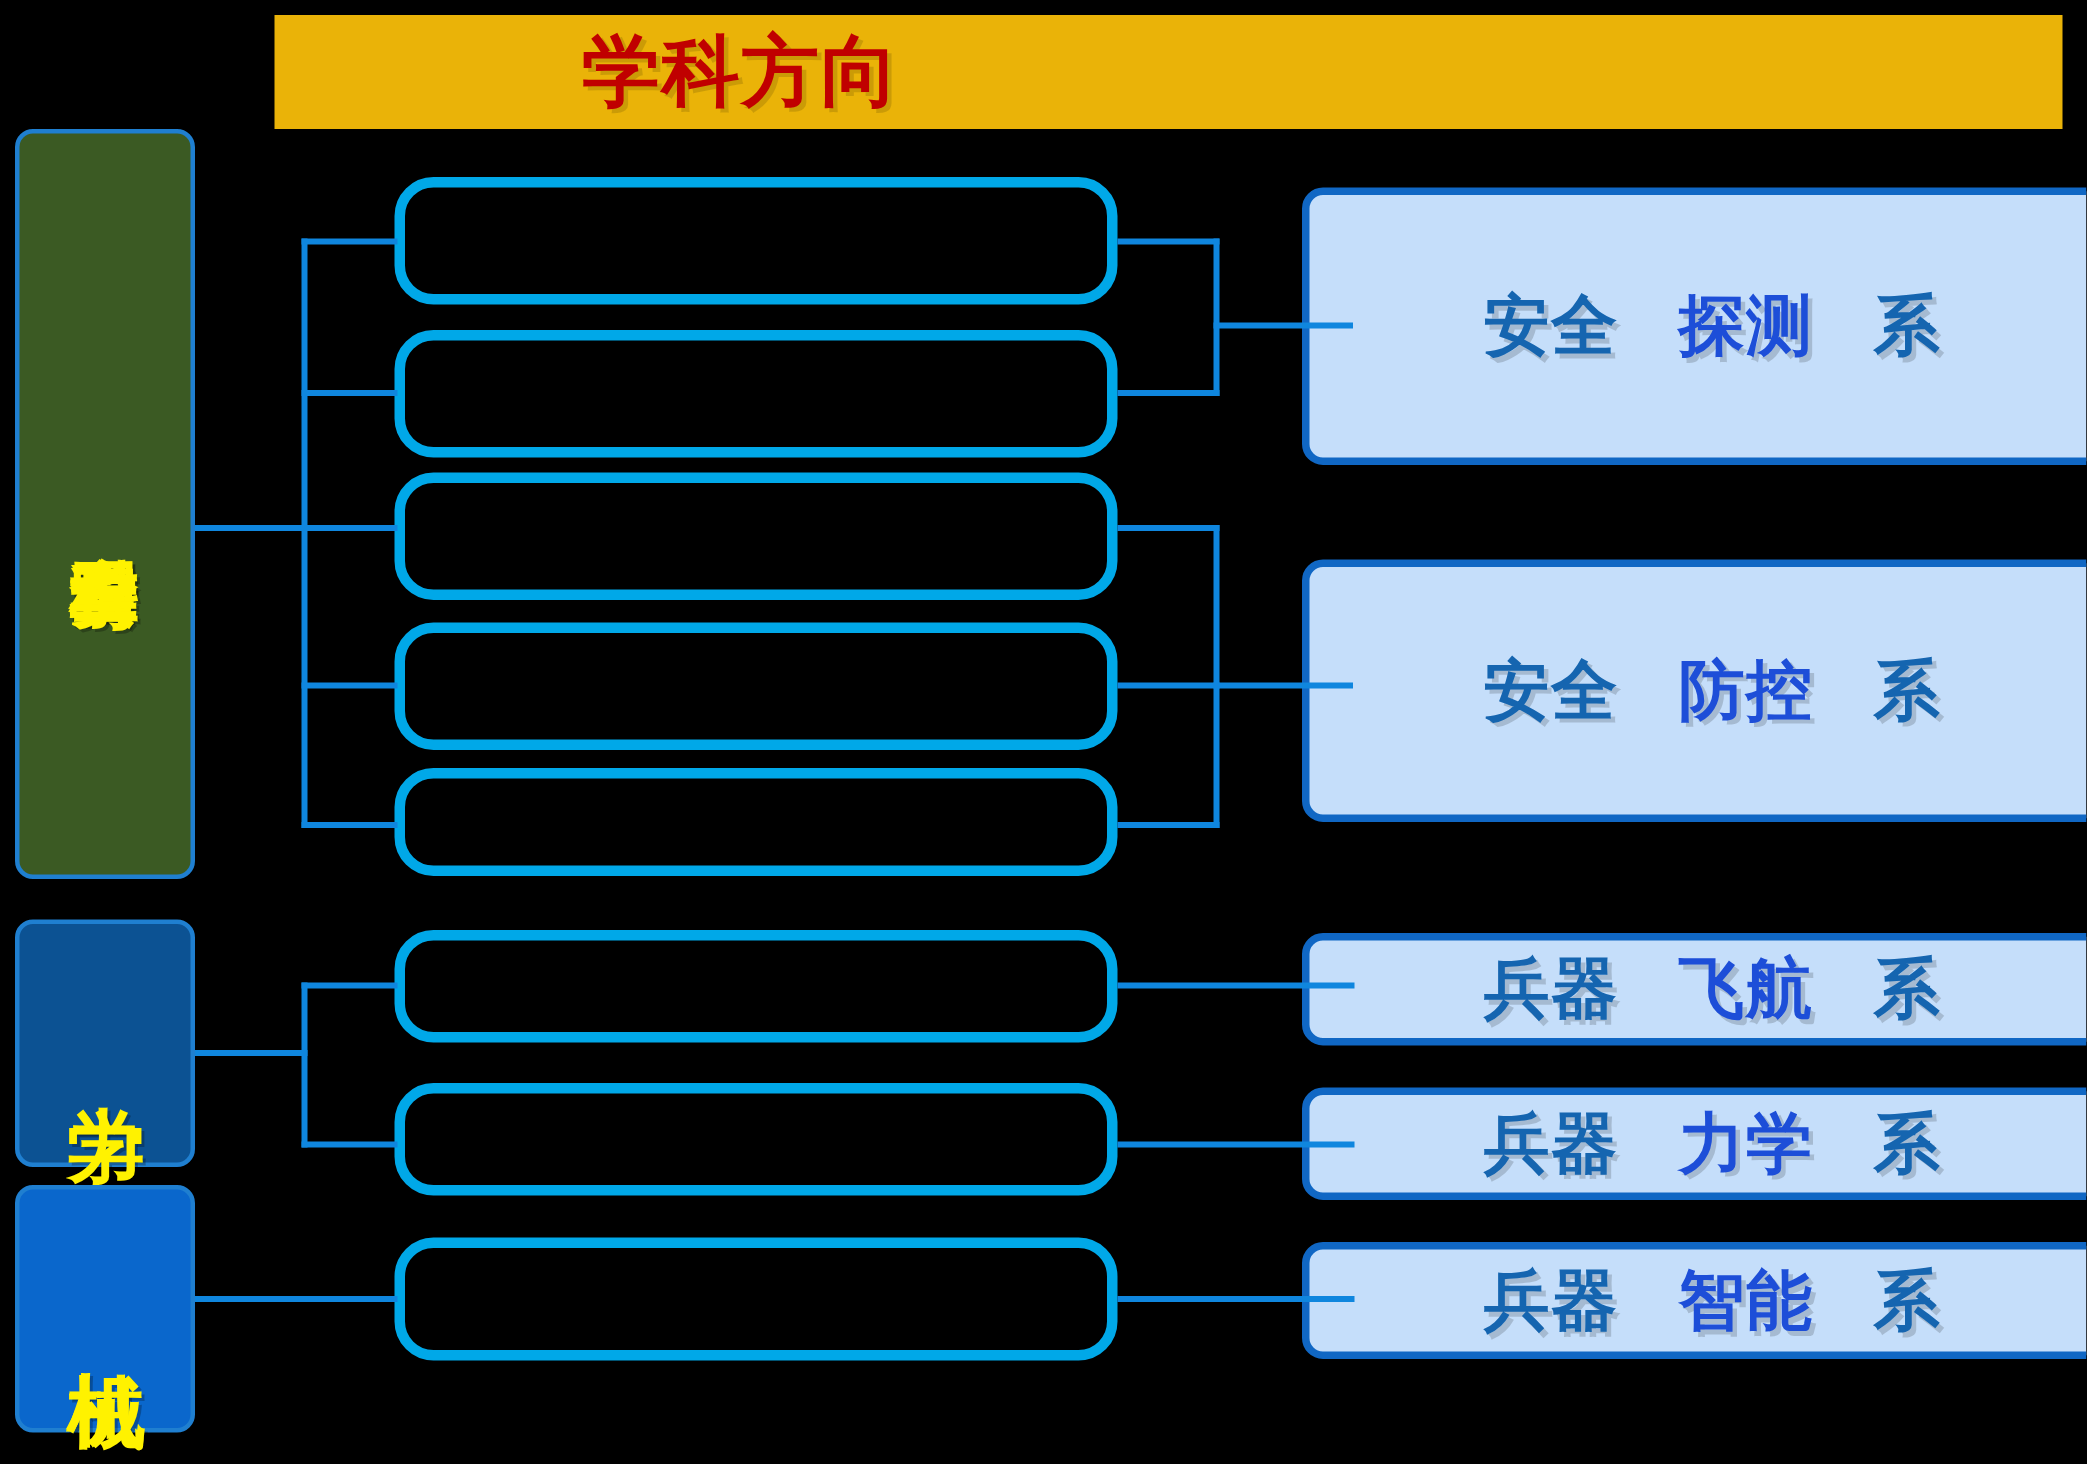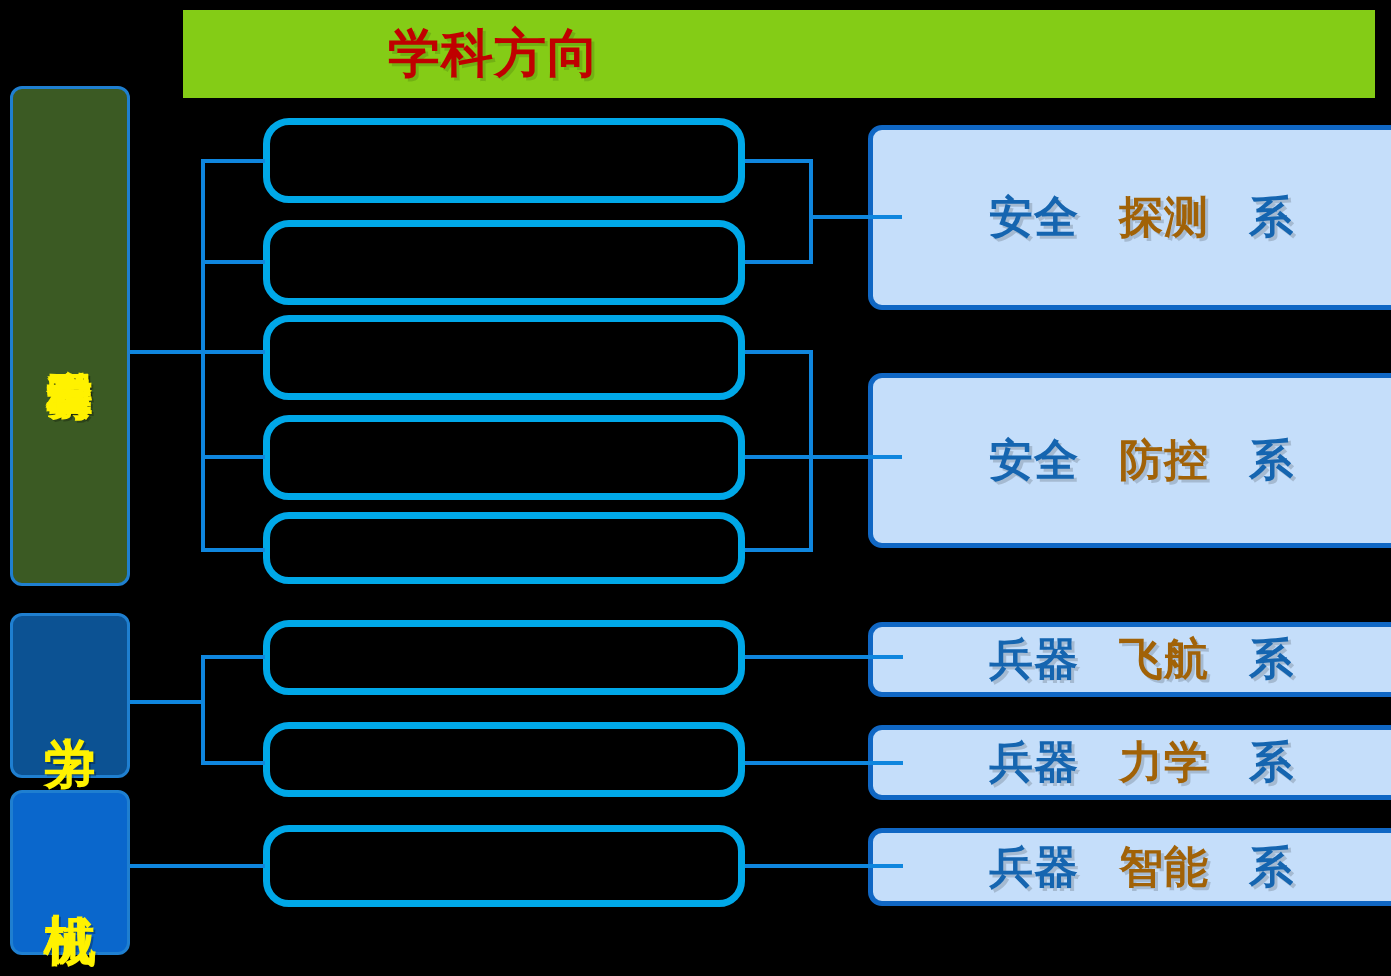--- a/index.html
+++ b/index.html
@@ -15,22 +15,22 @@
     overflow: hidden;
     font-family: "DejaVu Sans", "Liberation Sans", sans-serif;
   }
 
   
   .header-band {
     position: absolute;
     left: 183px;
     top: 10px;
     width: 1192px;
-    height: 88px;
-    background: #84cc16;
+    height: 76px;
+    background: #eab308;
   }
   .header-title {
     position: absolute;
     top: 50%;
     transform: translateY(-50%);
     color: #C00000;
     font-weight: bold;
     font-size: 52px;
     letter-spacing: 1px;
     text-shadow: 3px 3px 0 rgba(0,0,0,0.13);
@@ -107,21 +107,21 @@
     white-space: nowrap;
     text-shadow: 3px 3px 0 rgba(0,0,0,0.16);
     gap: 40px;
   }
   .dept-box .seg {
     font-weight: bold;
     font-size: 44px;
     letter-spacing: 1px;
   }
   .seg-blue { color: #1565B0; }
-  .seg-red  { color: #a16207; }
+  .seg-red  { color: #1d4ed8; }
 
   
   .conn {
     position: absolute;
     background: #0F86DE;
   }
   .conn.h { height: 4px; }
   .conn.v { width: 4px; }
 </style>
 </head>

